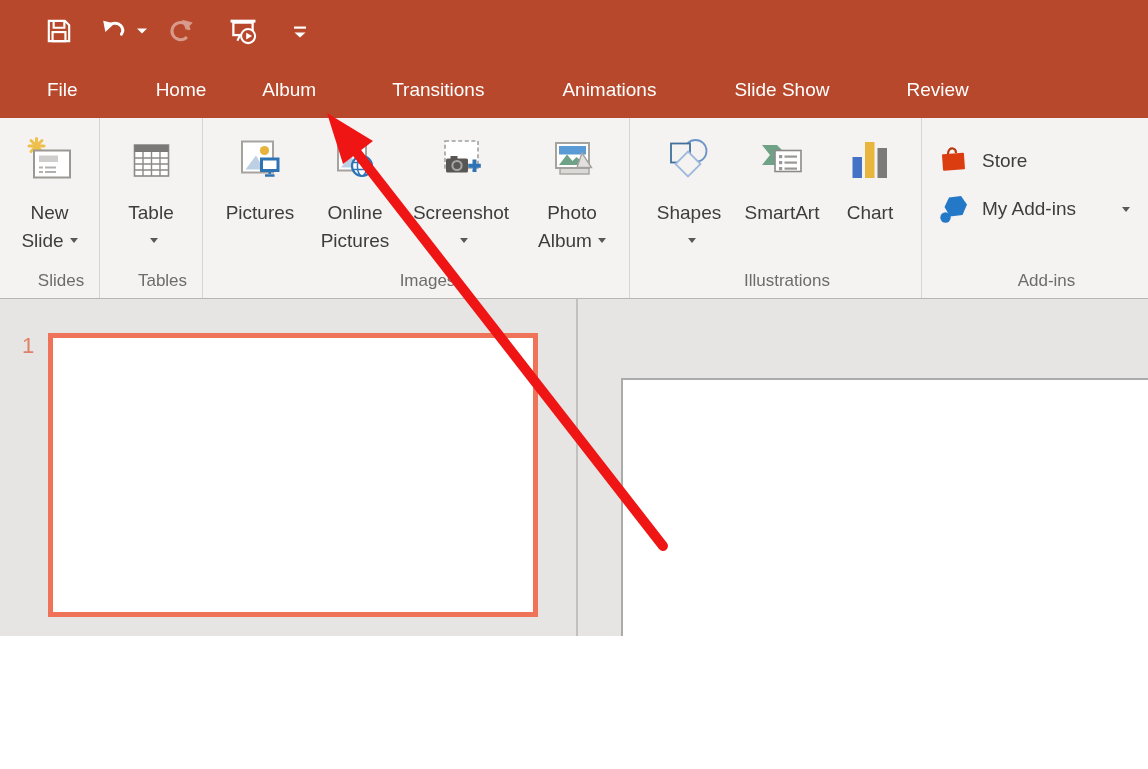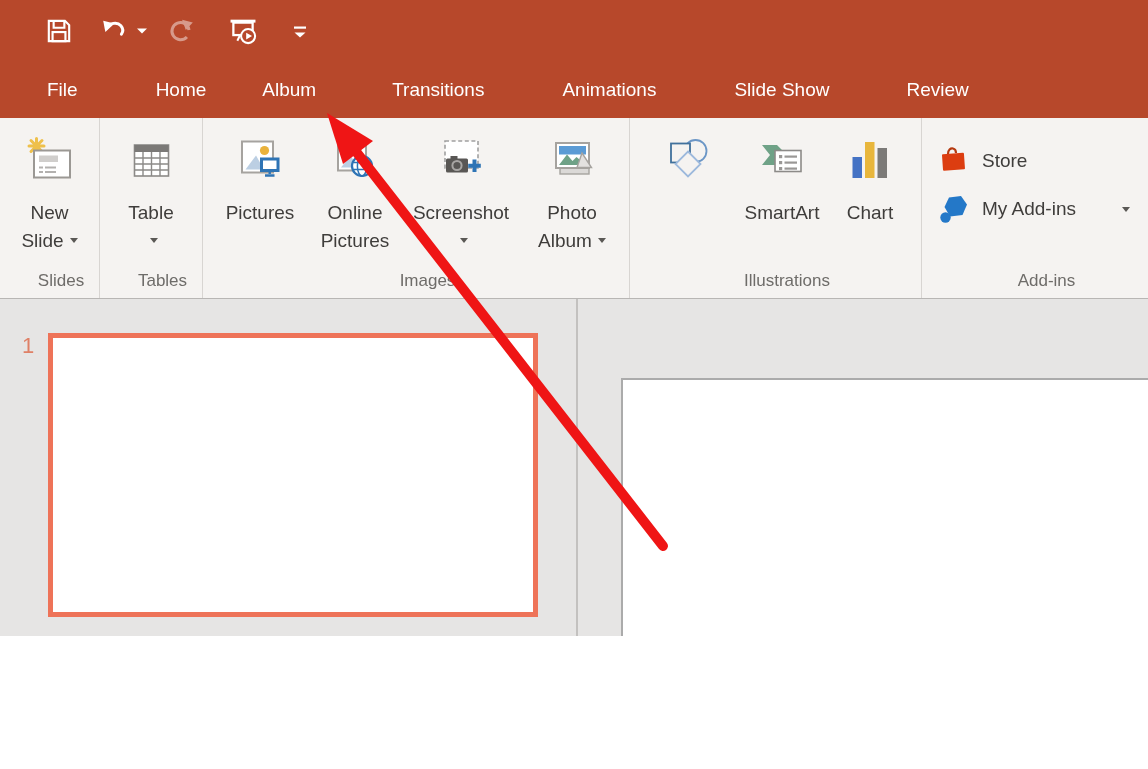--- a/index.html
+++ b/index.html
@@ -277,20 +277,24 @@
     <div class="rgroup g-illustrations">
       <div class="rgroup-inner">
         <div class="big-btn w-shapes">
           <div class="btn-icon">
             <svg viewBox="0 0 48 48">
                 <circle cx="30.5" cy="15" r="11" fill="none" stroke="#6B96C6" stroke-width="1.8"></circle>
                 <rect x="6" y="7.5" width="19" height="19" fill="#F5F3F1" stroke="#41719C" stroke-width="1.8"></rect>
                 <polygon points="23,15.5 35.5,28 23,40.5 10.5,28" fill="#F5F3F1" stroke="#9DB9DC" stroke-width="1.8"></polygon>
               </svg>
           </div>
+          <div class="btn-label">
+            <div><span>Shapes</span></div>
+            <div><i class="dd"></i></div>
+          </div>
         </div>
         <div class="big-btn w-smartart">
           <div class="btn-icon">
             <svg viewBox="0 0 48 48">
                 <polygon points="4,9 19,9 29,19 19,29 4,29 12,19" fill="#6FA287"></polygon>
                 <rect x="17" y="14.5" width="26" height="21" fill="#fff" stroke="#8C8A88" stroke-width="1.6"></rect>
                 <g fill="#9A9896">
                   <rect x="21" y="19" width="3.2" height="3.2"></rect>
                   <rect x="26.5" y="19.5" width="12.5" height="2.2"></rect>
                   <rect x="21" y="25" width="3.2" height="3.2"></rect>

